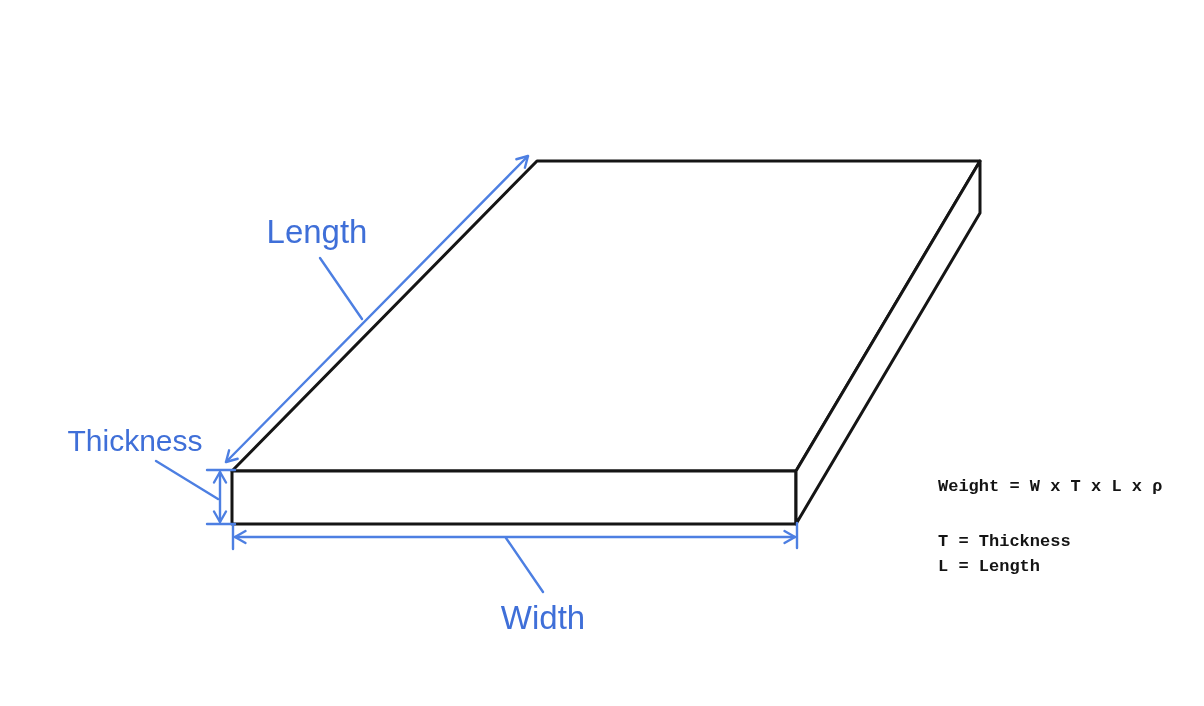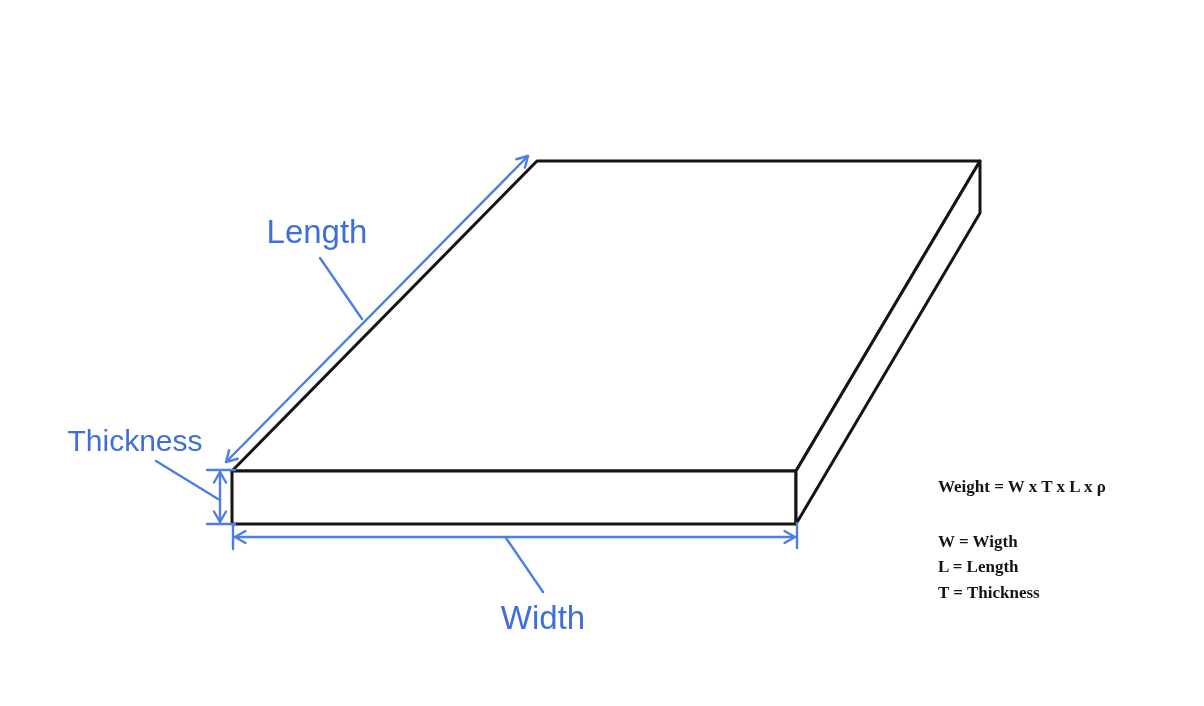--- a/index.html
+++ b/index.html
@@ -23,21 +23,21 @@
   }
   .dim-label {
     font-family: "Liberation Sans", "DejaVu Sans", sans-serif;
     fill: #3f6fd8;
   }
   .formula {
     position: absolute;
     left: 915px;
     top: 477px;
     color: #141414;
-    font-family: Liberation Serif, serif;
+    font-family: Liberation Mono, monospace;
     font-weight: bold;
     font-size: 17px;
   }
   .formula .equation {
     line-height: 20px;
     white-space: nowrap;
   }
   .formula .defs {
     margin-top: 32px;
     line-height: 25.4px;
@@ -79,19 +79,18 @@
     </g>
 
     <text class="dim-label" x="294" y="243" font-size="33" text-anchor="middle">Length</text>
     <text class="dim-label" x="112" y="451" font-size="30" text-anchor="middle">Thickness</text>
     <text class="dim-label" x="520" y="629" font-size="33" text-anchor="middle">Width</text>
   </svg>
 
   <div class="formula">
     <div class="equation">Weight = W x T x L x ρ</div>
     <div class="defs">
-      <div>W = Wigth</div>
+      <div>T = Thickness</div>
       <div>L = Length</div>
-      <div>T = Thickness</div>
     </div>
   </div>
 
 </div>
 
 </body></html>

